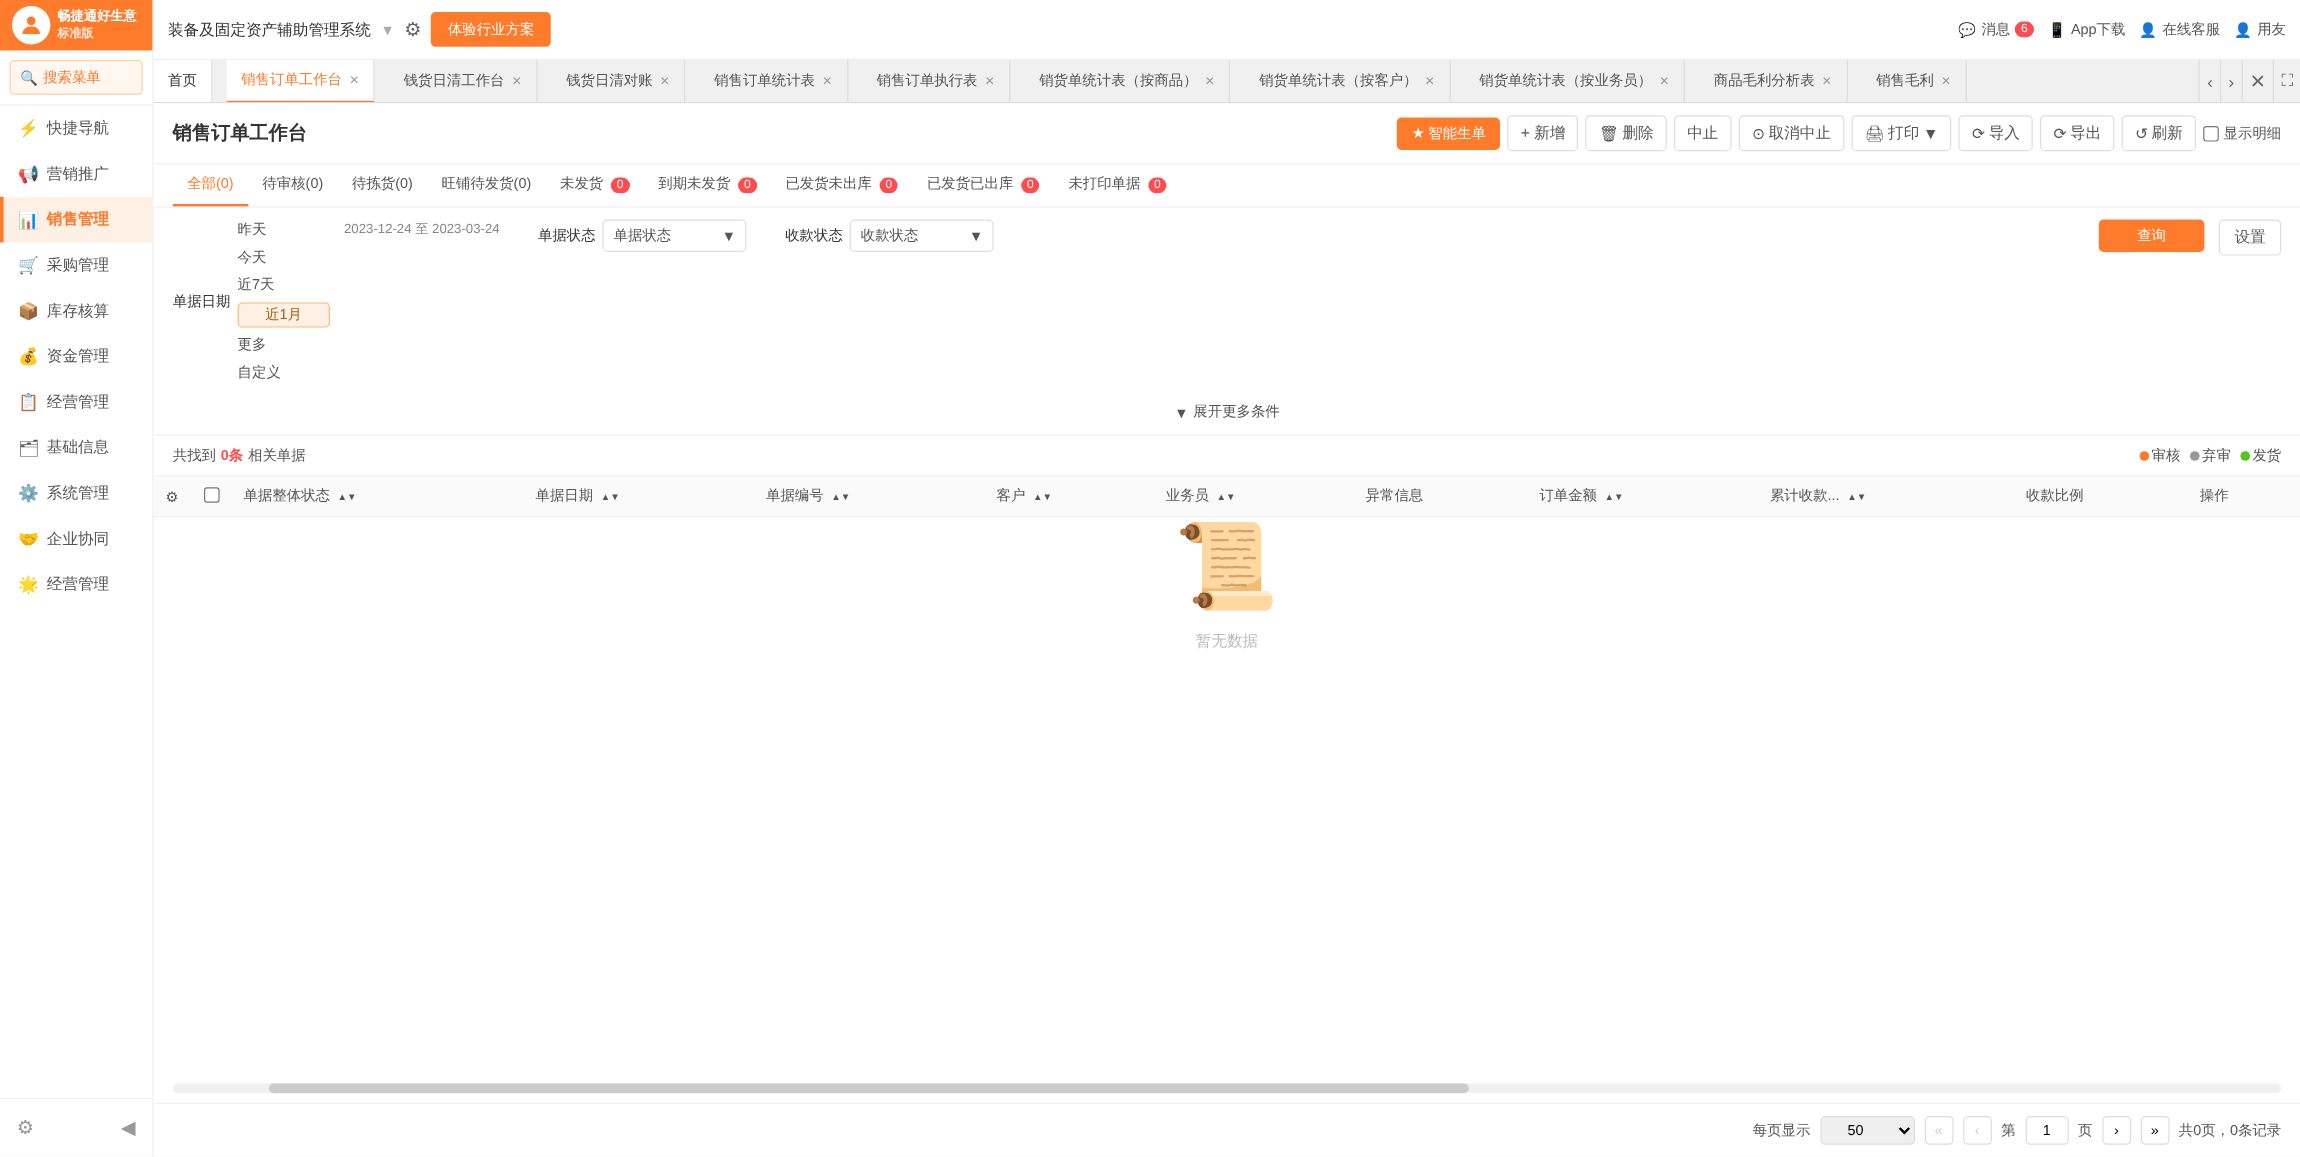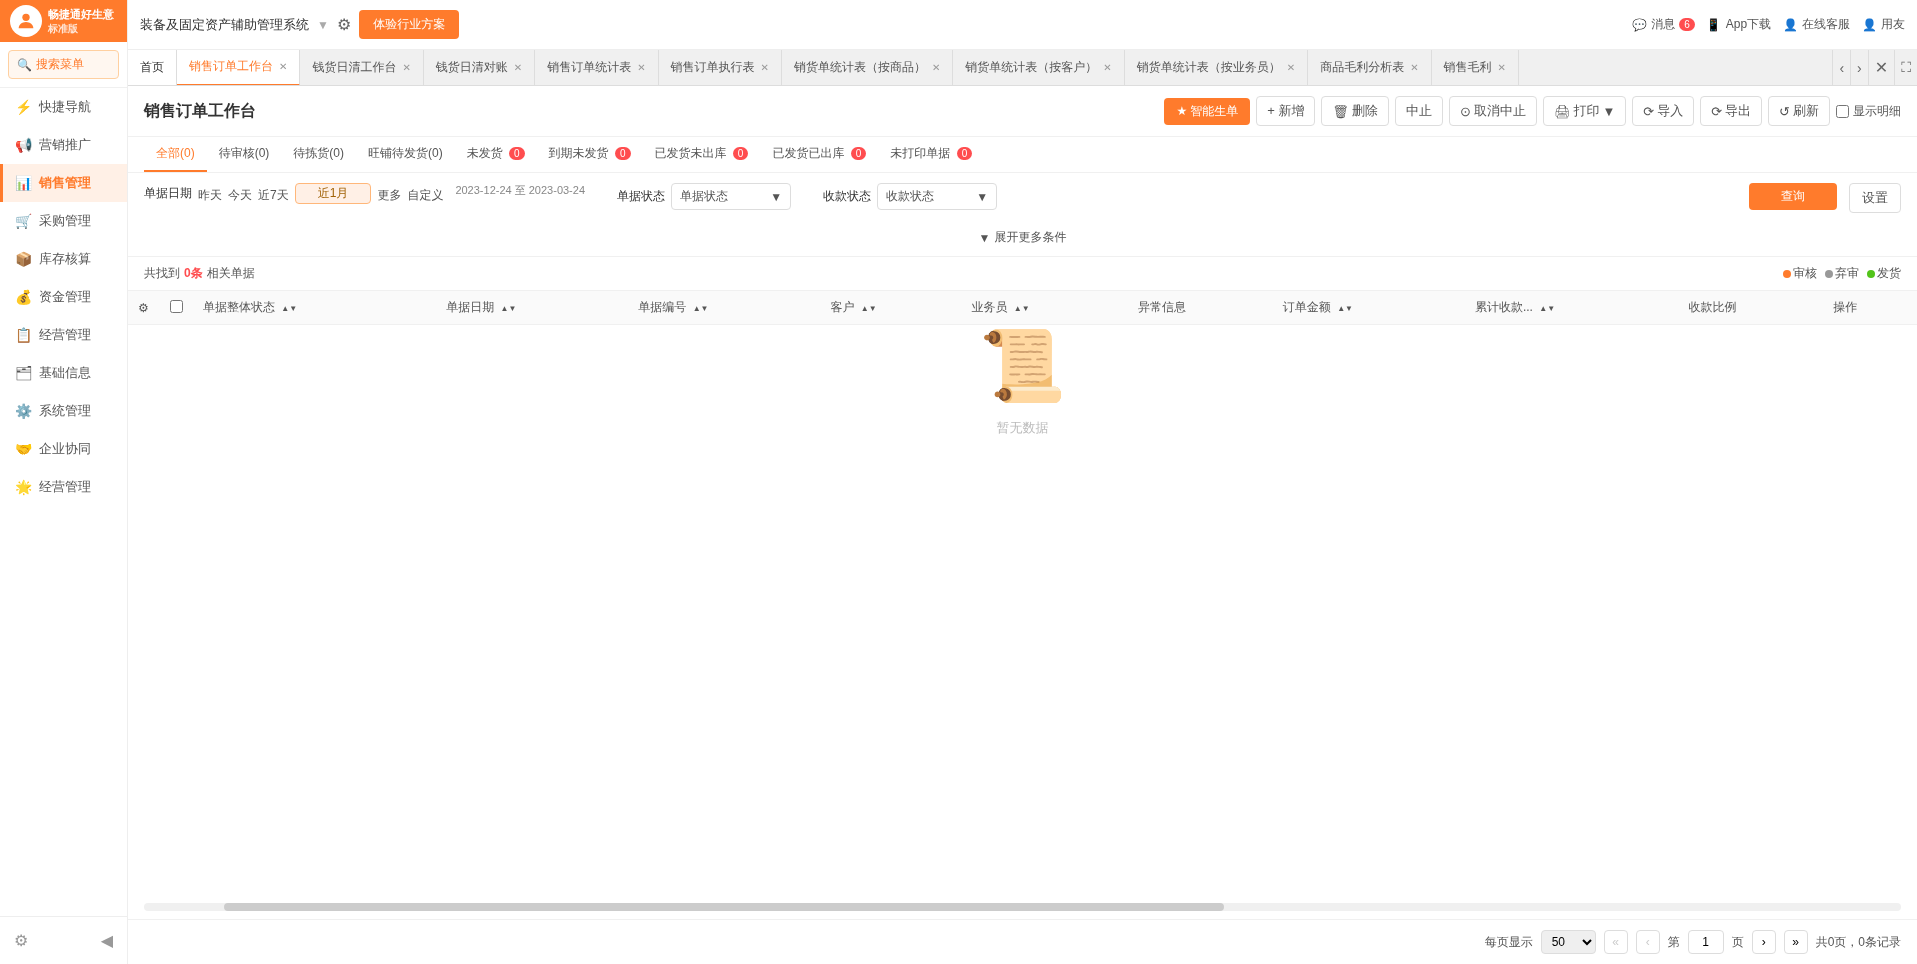--- a/index.html
+++ b/index.html
@@ -24,21 +24,21 @@
 
     
     .topbar { height: 50px; background: white; border-bottom: 1px solid #eee; display: flex; align-items: center; padding: 0 12px; gap: 8px; }
     .topbar-settings-btn { background: none; border: none; color: #666; cursor: pointer; font-size: 16px; }
     .topbar-industry-btn { background: #ff7b2c; color: white; border: none; border-radius: 4px; padding: 6px 14px; font-size: 12px; cursor: pointer; }
     .topbar-right { display: flex; align-items: center; gap: 12px; margin-left: auto; }
     .topbar-right-item { display: flex; align-items: center; gap: 4px; color: #555; font-size: 12px; cursor: pointer; }
     .badge { background: #ff4d4f; color: white; border-radius: 10px; padding: 1px 5px; font-size: 10px; }
 
     
-    .tabbar { height: 36px; background: #f0f0f0; display: flex; align-items: center; border-bottom: 1px solid #ddd; overflow: hidden; }
+    .tabbar { height: 36px; background: #f0f0f0; display: flex; align-items: center; border-bottom: 1px solid #ddd; overflow: hidden; gap: 12px; }
     .tab { display: flex; align-items: center; gap: 4px; padding: 0 12px; height: 36px; font-size: 12px; cursor: pointer; color: #555; white-space: nowrap; border-right: 1px solid #ddd; background: #f0f0f0; flex-shrink: 0; }
     .tab.active { background: white; color: #ff7b2c; border-bottom: 2px solid #ff7b2c; }
     .tab.home { background: white; color: #333; }
     .tab-close { font-size: 10px; color: #999; margin-left: 2px; }
     .tabbar-arrows { display: flex; align-items: center; margin-left: auto; }
     .tabbar-arrow { background: none; border: none; cursor: pointer; color: #666; font-size: 14px; padding: 0 6px; height: 36px; border-left: 1px solid #ddd; }
     .tabbar-close-all { background: none; border: none; cursor: pointer; color: #666; font-size: 16px; padding: 0 6px; height: 36px; border-left: 1px solid #ddd; }
     .tabbar-expand { background: none; border: none; cursor: pointer; color: #666; font-size: 14px; padding: 0 6px; height: 36px; border-left: 1px solid #ddd; }
 
     
@@ -56,21 +56,21 @@
     
     .subtabs { display: flex; align-items: center; gap: 0; border-bottom: 1px solid #f0f0f0; padding: 0 16px; }
     .subtab { padding: 8px 12px; font-size: 12px; color: #555; cursor: pointer; border-bottom: 2px solid transparent; white-space: nowrap; }
     .subtab.active { color: #ff7b2c; border-bottom: 2px solid #ff7b2c; }
     .subtab .count-badge { background: #ff4d4f; color: white; border-radius: 10px; padding: 1px 5px; font-size: 10px; margin-left: 3px; }
 
     
     .filter-bar { padding: 10px 16px; border-bottom: 1px solid #f0f0f0; display: flex; align-items: flex-start; gap: 12px; flex-wrap: wrap; }
     .filter-item { display: flex; align-items: center; gap: 6px; font-size: 12px; color: #555; }
     .filter-label { color: #333; white-space: nowrap; }
-    .filter-date-options { display: flex; gap: 6px; align-items: flex-end; }
+    .filter-date-options { display: flex; gap: 6px; align-items: flex-start; flex-direction: column; }
     .filter-date-opt { color: #555; cursor: pointer; font-size: 12px; }
     .filter-date-opt.active { color: #a16207; background: #fff0e6; border: 1px solid #ffb77a; border-radius: 4px; padding: 1px 22px; }
     .filter-date-range { color: #888; font-size: 11px; }
     .filter-select { border: 1px solid #ddd; border-radius: 4px; padding: 4px 8px; font-size: 12px; color: #555; background: white; cursor: pointer; min-width: 120px; display: flex; align-items: center; justify-content: space-between; gap: 8px; }
     .filter-expand { display: flex; align-items: center; gap: 4px; color: #555; font-size: 12px; cursor: pointer; }
     .filter-row2 { display: flex; align-items: center; width: 100%; justify-content: center; }
 
     
     .table-wrapper { flex: 1; overflow: hidden; display: flex; flex-direction: column; }
     .table-info { display: flex; align-items: center; justify-content: space-between; padding: 8px 16px; font-size: 12px; color: #555; }
@@ -87,21 +87,21 @@
     th { background: #fafafa; border-bottom: 1px solid #f0f0f0; border-top: 1px solid #f0f0f0; padding: 8px 10px; text-align: left; color: #555; font-weight: normal; white-space: nowrap; }
     th .sort-icons { display: inline-flex; flex-direction: column; margin-left: 3px; font-size: 8px; line-height: 1; }
     .th-checkbox { width: 32px; text-align: center; }
     .th-settings { width: 32px; }
 
     
     .empty-state { flex: 1; display: flex; flex-direction: column; align-items: center; justify-content: center; color: #bbb; font-size: 13px; gap: 12px; }
 
     
     .pagination { display: flex; align-items: center; justify-content: flex-end; padding: 10px 16px; border-top: 1px solid #f0f0f0; gap: 8px; font-size: 12px; color: #555; }
-    .page-size-select { border: 1px solid #ddd; border-radius: 4px; padding: 3px 6px; font-size: 12px; }
+    .page-size-select { border: 1px solid #ddd; border-radius: 4px; padding: 3px 18px; font-size: 12px; }
     .page-btn { background: none; border: 1px solid #ddd; border-radius: 4px; width: 24px; height: 24px; cursor: pointer; display: inline-flex; align-items: center; justify-content: center; font-size: 12px; }
     .page-btn:disabled { color: #ccc; cursor: not-allowed; }
     .page-input { border: 1px solid #ddd; border-radius: 4px; width: 36px; height: 24px; text-align: center; font-size: 12px; }
 
     
     .scrollbar-area { height: 8px; background: #f0f0f0; margin: 0 16px 8px; border-radius: 4px; position: relative; }
     .scrollbar-thumb { position: absolute; left: 80px; width: 1000px; height: 8px; background: #ccc; border-radius: 4px; }
   </style>
 </head>
 <body>

